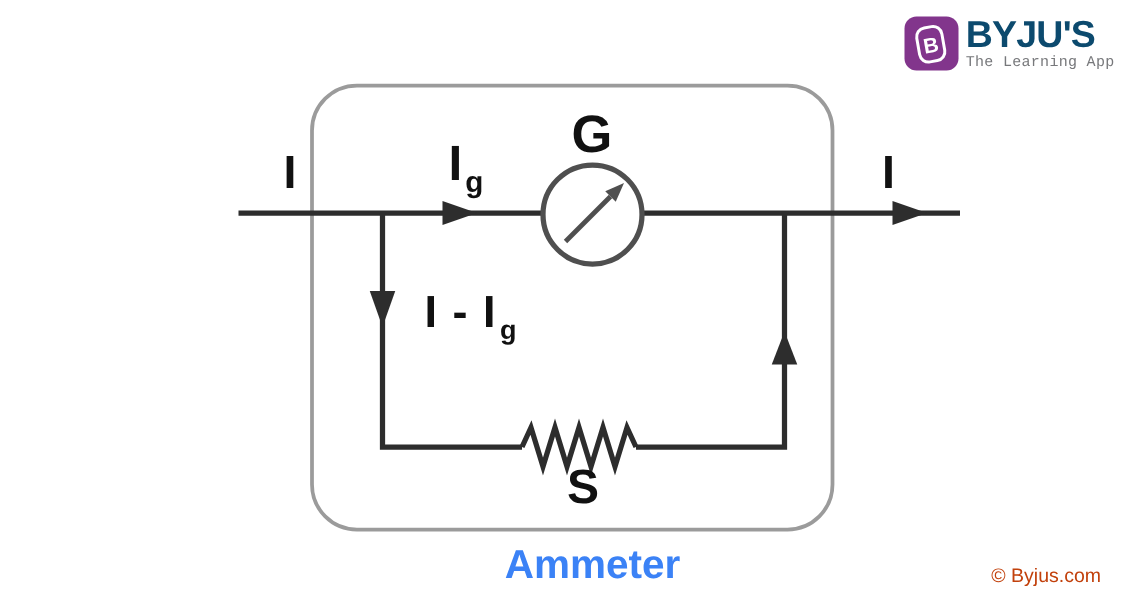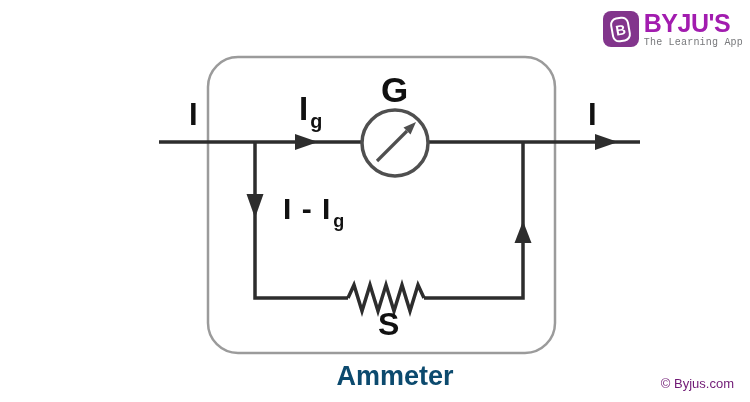--- a/index.html
+++ b/index.html
@@ -13,38 +13,38 @@
   .lbl { position:absolute; font-weight:bold; color:#111111; line-height:1; white-space:nowrap; }
   .lbl-current   { font-size:31px; }
   .lbl-ig        { font-size:33px;text-align:center; }
   .lbl-g         { font-size:35px; }
   .lbl-shuntcur  { font-size:30px; letter-spacing:1px; }
   .lbl-s         { font-size:32px; }
   .sub { font-size:0.6em; position:relative; top:0.42em; margin-left:2px; letter-spacing:0; }
 
   .caption {
     position:absolute; left:208px; top:361px; width:374px;
-    text-align:center; font-size:27px; font-weight:bold; color:#0c4a6e;
+    text-align:center; font-size:27px; font-weight:bold; color:#3b82f6;
   }
   .copyright {
     position:absolute; top:376px; right:16px;
-    font-size:13px; color:#701a75;
+    font-size:13px; color:#c2410c;
   }
 
   .logo { position:absolute; top:11px; right:7px; display:flex; align-items:flex-start; gap:5px; }
   .logo-icon {
     width:36px; height:36px; background:#82358c; border-radius:8px;
     display:flex; align-items:center; justify-content:center; flex:0 0 auto;
   }
   .logo-b {
     width:19px; height:25px; border:2.5px solid #ffffff; border-radius:7px;
     transform:rotate(-10deg); color:#ffffff; font-weight:bold; font-size:14px;
     display:flex; align-items:center; justify-content:center;
   }
-  .logo-brand { font-size:25px; font-weight:bold; color:#a21caf; letter-spacing:-0.5px; line-height:1.0; }
+  .logo-brand { font-size:25px; font-weight:bold; color:#0c4a6e; letter-spacing:-0.5px; line-height:1.0; }
   .logo-tagline { font-size:10px; color:#77787b; letter-spacing:0.2px; margin-top:1px;font-family:Liberation Mono, monospace; }
 </style>
 </head>
 <body>
 
 <div class="stage">
 
   <svg class="circuit" viewBox="0 0 750 402" aria-hidden="true">
 
     <rect x="208" y="57" width="347" height="296" rx="30" fill="none" stroke-width="2.5" stroke="#9b9b9b"></rect>

